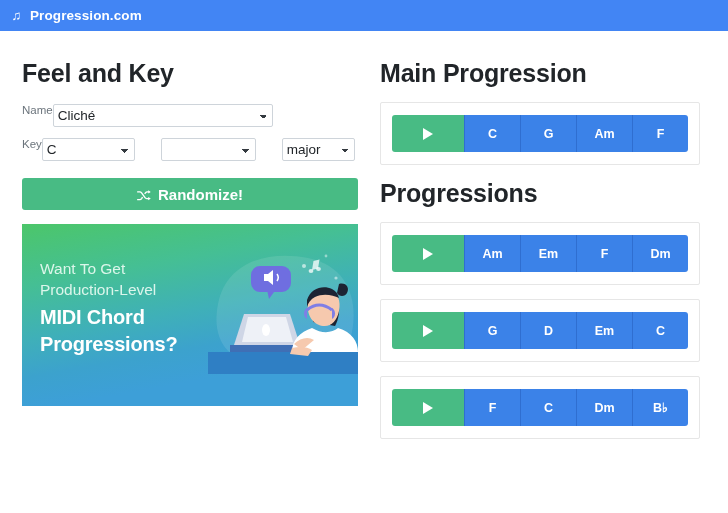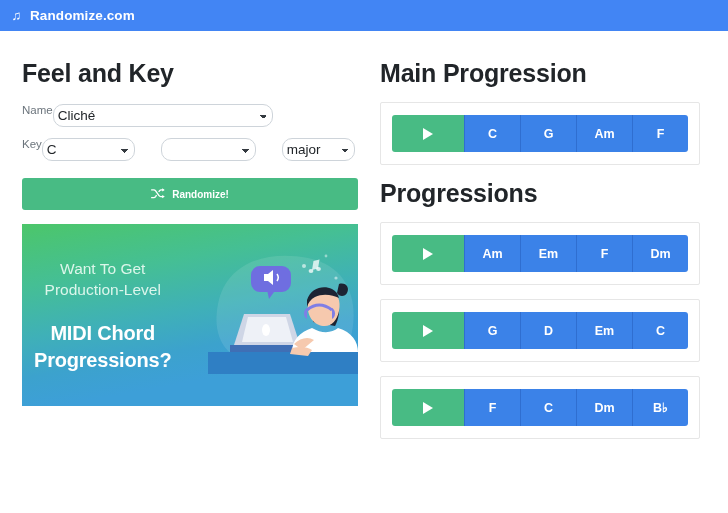--- a/index.html
+++ b/index.html
@@ -66,21 +66,21 @@
   }
   .row { display: flex; align-items: flex-end; }
   .row-1 { margin-bottom: 11px; }
 
   select {
     font-family: "Liberation Sans", sans-serif;
     font-size: 13.5px;
     color: #212529;
     background: #ffffff;
     border: 1px solid #ced4da;
-    border-radius: 10px;
+    border-radius: 2px;
     height: 23px;
     padding: 0 16px 0 4px;
     -webkit-appearance: none;
     -moz-appearance: none;
     appearance: none;
     background-image:
       linear-gradient(45deg, transparent 50%, #343a40 50%),
       linear-gradient(135deg, #343a40 50%, transparent 50%);
     background-position:
       calc(100% - 9px) 10px,
@@ -102,55 +102,55 @@
   
   .btn-randomize {
     margin-top: 17px;
     width: 336px;
     height: 32px;
     background: #48bb84;
     border: none;
     border-radius: 3px;
     color: #ffffff;
     font-family: "Liberation Sans", sans-serif;
-    font-size: 10px;
+    font-size: 15px;
     font-weight: bold;
     display: flex;
     align-items: center;
     justify-content: center;
     gap: 7px;
     cursor: pointer;
   }
   .shuffle-ico { width: 14px; height: 12px; display: inline-block; }
 
   
   .promo {
     margin-top: 14px;
     width: 336px;
     height: 182px;
     position: relative;
     overflow: hidden;
     background: linear-gradient(170deg, #4cc66a 0%, #45bf94 26%, #3fb0b8 48%, #3ca2cd 64%, #3d9fd8 78%, #3d9fd8 100%);
     cursor: pointer;
   }
-  .promo-text { position: absolute; left: 12px; top: 34px; text-align: center; }
+  .promo-text { position: absolute; left: 18px; top: 34px; }
   .promo-l1, .promo-l2 {
     color: #e9fbf2;
     font-size: 15.5px;
     line-height: 21px;
     opacity: .92;
   }
   .promo-b1, .promo-b2 {
     color: #ffffff;
     font-size: 20px;
     font-weight: bold;
     line-height: 27px;
     letter-spacing: -.2px;
   }
-  .promo-b1 { margin-top: 20px; }
+  .promo-b1 { margin-top: 4px; }
   .promo-art { position: absolute; right: 0; top: 20px; width: 150px; height: 130px; }
 
   
   .prog-card {
     border: 1px solid #e6e6e6;
     border-radius: 2px;
     background: #ffffff;
     padding: 12px 11px;
     margin-bottom: 14px;
   }
@@ -187,21 +187,21 @@
     justify-content: center;
     cursor: pointer;
   }
 </style>
 </head>
 <body>
 
 <div class="navbar">
   <div class="brand">
     <span class="note-ico">♫</span>
-    <span>Randomize.com</span>
+    <span>Progression.com</span>
   </div>
 </div>
 
 <div class="page">
 
   <div class="col-left">
     <h1 class="section-title">Feel and Key</h1>
 
     <div class="row row-1">
       <div class="grp gap-name">

